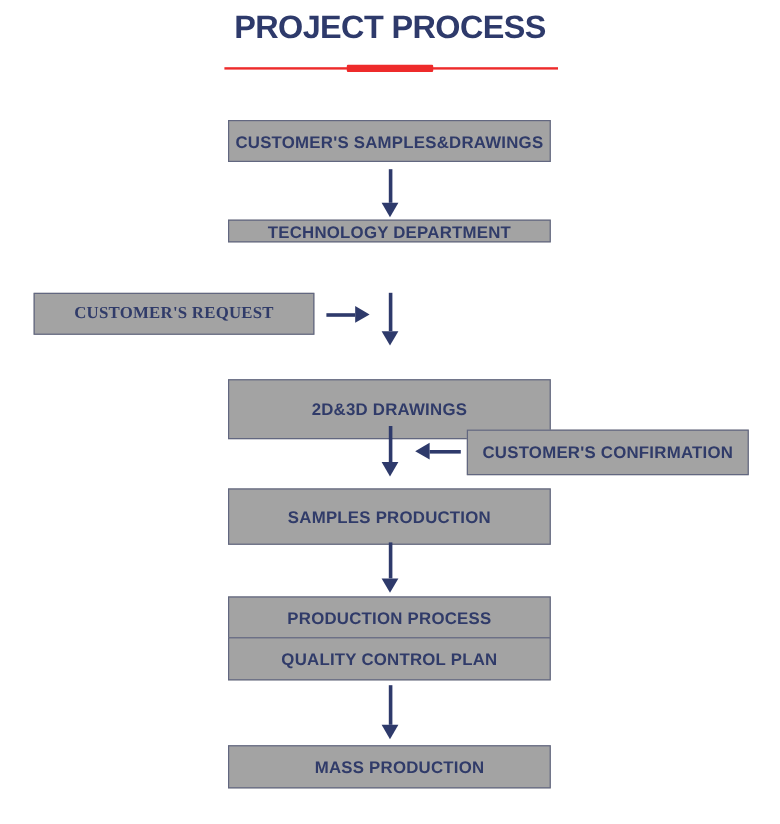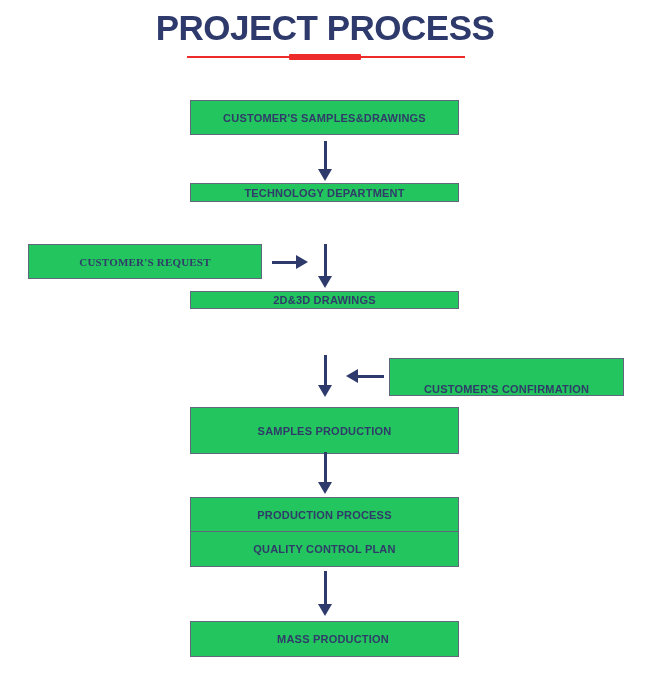--- a/index.html
+++ b/index.html
@@ -10,21 +10,21 @@
     height: 687px;
     background: #ffffff;
     overflow: hidden;
   }
 
   
   .title {
     position: absolute;
     top: 8px; left: 0; width: 650px;
     text-align: center;
-    font-size: 35px;
+    font-size: 27px;
     font-weight: 700;
     letter-spacing: -0.5px;
     color: #2e3a6b;
   }
 
   
   .red-line-thin {
     position: absolute;
     top: 56px; left: 187px;
     width: 278px; height: 2px;
@@ -36,41 +36,41 @@
     width: 72px; height: 6px;
     background: #ee2b2b;
     border-radius: 1px;
   }
 
   
   .fbox {
     position: absolute;
     box-sizing: border-box;
     border: 1px solid #626780;
-    background: #22c55e;
+    background: #a3a3a3;
     display: flex;
     align-items: center;
     justify-content: center;
-    font-size: 11px;
+    font-size: 14px;
     font-weight: 700;
     letter-spacing: 0.2px;
     color: #303b69;
     text-align: center;
   }
   .main-col { left: 190px; width: 269px; }
   .box-a { top: 100px; height: 35px; }
   .box-b { top: 183px; height: 19px; }
-  .box-c { top: 291px; height: 18px; justify-content: center; }
+  .box-c { top: 316px; height: 50px; justify-content: center; }
   .box-d { top: 407px; height: 47px; }
   .box-e { top: 497px; height: 35px; }
   .box-f { top: 531px; height: 36px; } 
   .box-g { top: 621px; height: 36px; padding-left: 17px; }
 
   .box-left  { left: 28px;  top: 244px; width: 234px; height: 35px; font-family: Liberation Serif, serif; }
-  .box-right { left: 389px; top: 358px; width: 235px; height: 38px; align-items: flex-end; }
+  .box-right { left: 389px; top: 358px; width: 235px; height: 38px; }
 
   
   .arr-v {
     position: absolute;
     left: 324px;
     width: 3px;
     background: #2e3a6b;
   }
   .arr-v::after {
     content: "";

